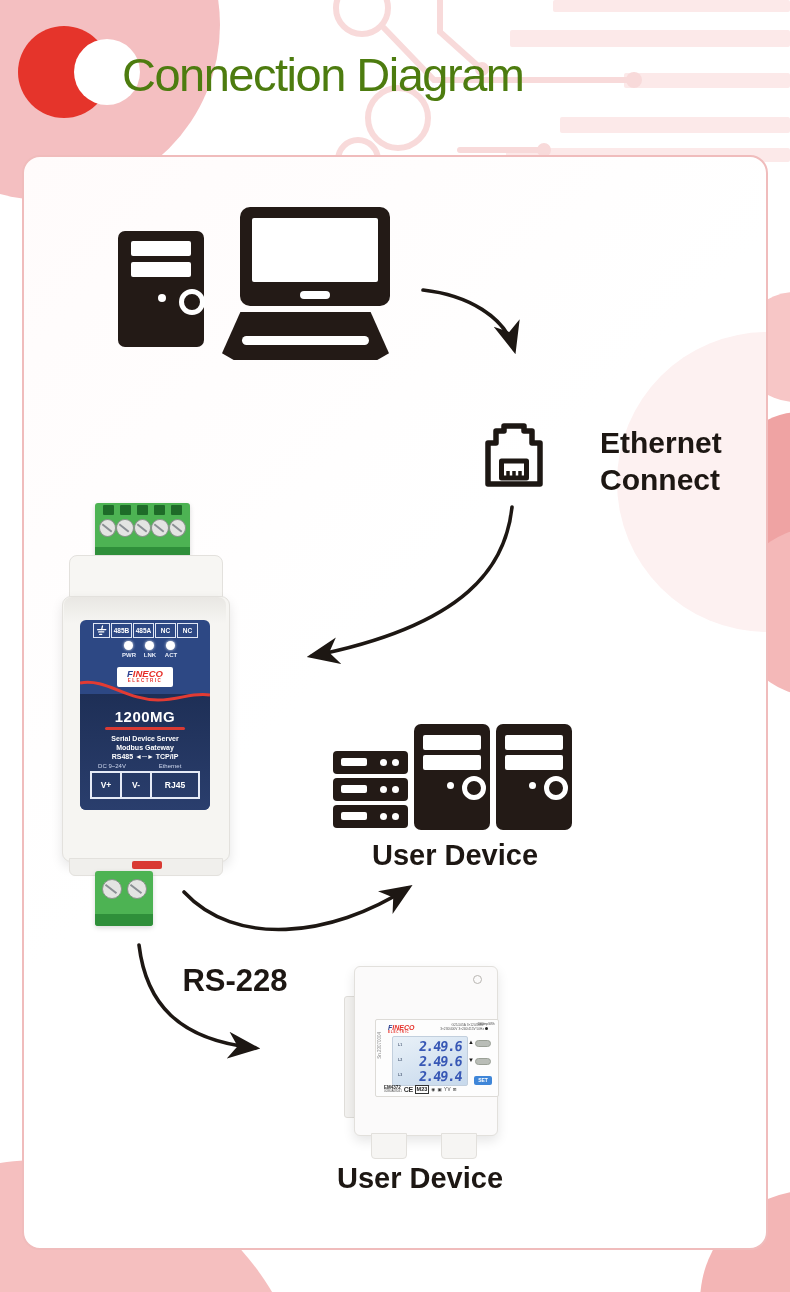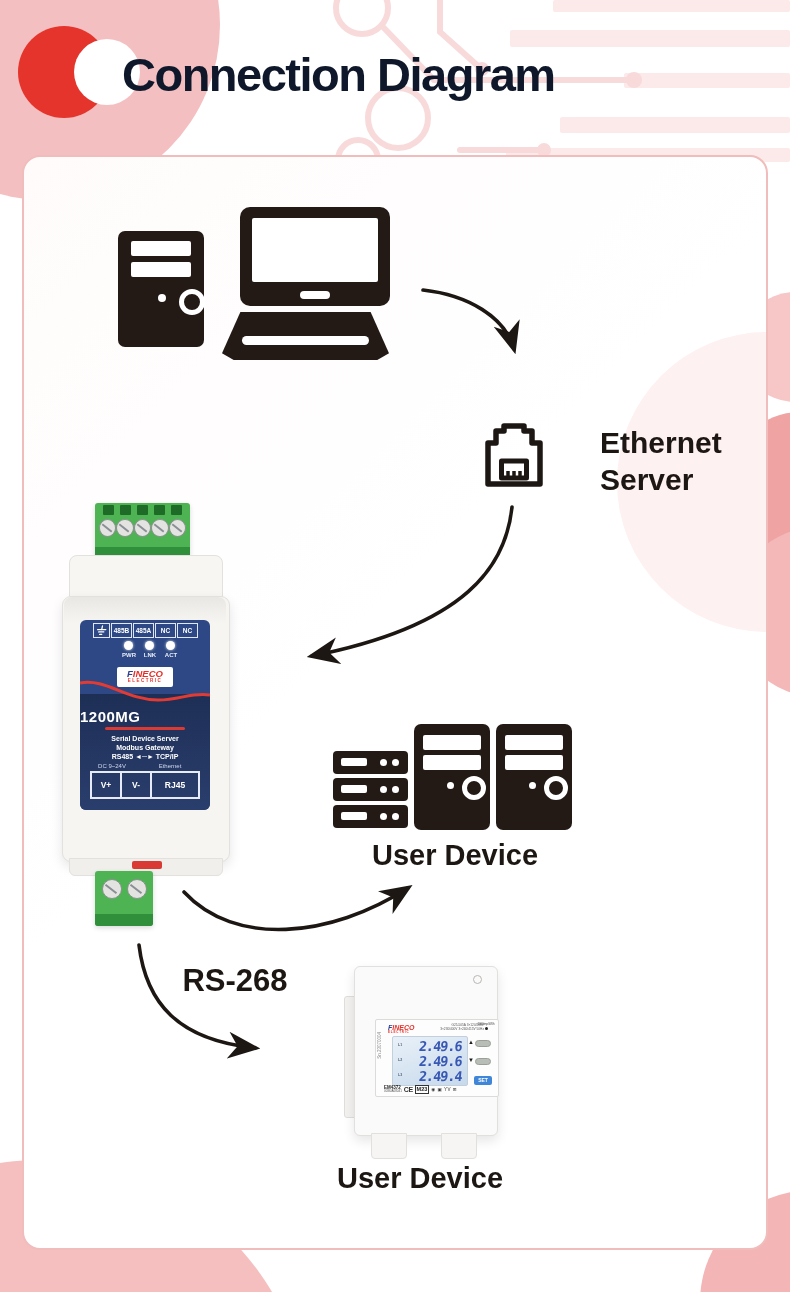--- a/index.html
+++ b/index.html
@@ -11,21 +11,21 @@
   .abs{position:absolute;}
   .circle{position:absolute;border-radius:50%;}
   
   .stripe{position:absolute;background:#fce9e9;border-radius:2px;}
   .deco-trace{position:absolute;left:300px;top:0;z-index:0;}
   .big-pink{left:-130px;top:-150px;width:350px;height:350px;background:#f4bfc1;z-index:1;}
   .red-circle{left:18px;top:26px;width:92px;height:92px;background:#e5342b;z-index:2;}
   .white-circle{left:74px;top:39px;width:66px;height:66px;background:#ffffff;z-index:3;}
   .page-title{
     position:absolute;left:122px;top:47px;z-index:4;
-    font-size:47px;font-weight:bold;letter-spacing:-1.5px;color:#0f172a;
+    font-size:47px;font-weight:normal;letter-spacing:-1.5px;color:#4d7c0f;
   }
   
   .c-r1{left:740px;top:292px;width:110px;height:110px;background:#f7c6c6;}
   .c-r2{left:730px;top:412px;width:140px;height:140px;background:#efa3a3;}
   .c-r3{left:733px;top:527px;width:170px;height:170px;background:#f4b8b8;}
   .c-bl{left:-230px;top:1160px;width:540px;height:540px;background:#f5bfbf;}
   .c-br{left:700px;top:1190px;width:224px;height:224px;background:#f3b5b5;}
   
   .frame{
     position:absolute;left:22px;top:155px;width:746px;height:1095px;box-sizing:border-box;
@@ -57,21 +57,21 @@
   .gw-panel{position:absolute;left:18px;top:117px;width:130px;height:190px;background:#2d4884;border-radius:6px;overflow:hidden;}
   .gw-navy{position:absolute;left:0;top:74px;width:100%;height:116px;background:linear-gradient(180deg,#1e2f56,#2a3e6d);}
   .hdr-row{position:absolute;left:13px;top:3px;display:flex;gap:1px;}
   .hdr-cell{height:15px;box-sizing:border-box;border:1px solid #dfe6f5;color:#fff;font-size:6.5px;font-weight:bold;display:flex;align-items:center;justify-content:center;}
   .led{position:absolute;width:9px;height:9px;border-radius:50%;background:#fff;box-shadow:0 0 3px rgba(255,255,255,.9);}
   .led-label{position:absolute;width:26px;text-align:center;color:#e8edf8;font-size:6px;font-weight:bold;}
   .logo-box{position:absolute;left:37px;top:47px;width:56px;height:20px;background:#fff;border-radius:2px;text-align:center;line-height:1;padding-top:2px;box-sizing:border-box;}
   .logo-main{font-size:9.5px;font-weight:bold;font-style:italic;color:#e62f28;letter-spacing:0;}
   .logo-main .f{color:#2b3f8f;}
   .logo-sub{font-size:4.5px;font-weight:bold;color:#e62f28;letter-spacing:1.5px;}
-  .gw-model{position:absolute;left:0;top:88px;width:100%;color:#fff;font-size:15px;font-weight:bold;letter-spacing:.5px;}
+  .gw-model{position:absolute;left:0;top:88px;width:100%;text-align:center;color:#fff;font-size:15px;font-weight:bold;letter-spacing:.5px;}
   .gw-underline{position:absolute;left:25px;top:107px;width:80px;height:3px;background:#d93a33;border-radius:2px;}
   .gw-desc{position:absolute;left:0;top:114px;width:100%;text-align:center;color:#fff;font-size:7px;font-weight:bold;line-height:9px;}
   .gw-rowlab{position:absolute;top:143px;color:#cfd8ef;font-size:6px;text-align:center;}
   .ports{position:absolute;left:10px;top:151px;width:110px;height:28px;display:flex;box-sizing:border-box;border:1px solid #e6ebf7;}
   .port{box-sizing:border-box;border:1px solid #e6ebf7;color:#fff;font-size:8.5px;font-weight:bold;display:flex;align-items:center;justify-content:center;}
   .gw-body-bot{position:absolute;left:7px;top:355px;width:152px;height:16px;background:#f0efec;border:1px solid #e3e1dd;border-radius:0 0 6px 6px;}
   .gw-red{position:absolute;left:70px;top:358px;width:30px;height:8px;background:#d93a33;border-radius:2px;}
   
   .meter{position:absolute;left:344px;top:966px;width:162px;height:196px;}
   .m-clip{position:absolute;left:0;top:30px;width:14px;height:120px;background:#f3f2f0;border:1px solid #e0deda;border-radius:3px;}
@@ -167,21 +167,21 @@
     </g>
     <g stroke="#1d1713" stroke-width="3.5">
       <line x1="27" y1="50" x2="27" y2="57"></line>
       <line x1="33" y1="50" x2="33" y2="57"></line>
       <line x1="39" y1="50" x2="39" y2="57"></line>
     </g>
   </svg>
 
   <div class="eth-text">
     <div>Ethernet</div>
-    <div>Server</div>
+    <div>Connect</div>
   </div>
 
   <div class="gw">
     <div class="term" style="left:33px;top:0;width:95px;height:54px;">
       <div class="tabs">
           <div class="tab"></div>
           <div class="tab"></div>
           <div class="tab"></div>
           <div class="tab"></div>
           <div class="tab"></div>
@@ -301,21 +301,21 @@
   </div>
   <div class="tower ink" style="left:496px;top:724px;width:76px;height:106px;">
     <div class="slot" style="left:9px;top:11px;width:58px;height:15px;"></div>
     <div class="slot" style="left:9px;top:31px;width:58px;height:15px;"></div>
     <div class="dot" style="left:33px;top:58px;width:7px;height:7px;"></div>
     <div class="ring" style="left:48px;top:52px;width:14px;height:14px;"></div>
   </div>
 
   <div class="label" style="left:345px;top:839px;width:220px;">User Device</div>
 
-  <div class="label" style="left:170px;top:963px;width:130px;font-size:31px;">RS-268</div>
+  <div class="label" style="left:170px;top:963px;width:130px;font-size:31px;">RS-228</div>
 
   <div class="meter">
     <div class="m-clip"></div>
     <div class="m-body">
       <div class="m-screw"></div>
       <div class="m-panel">
         <div class="m-logo">
           <div class="logo-main"><span class="f">F</span><span>INECO</span></div>
           <div class="logo-sub">ELECTRIC</div>
         </div>

